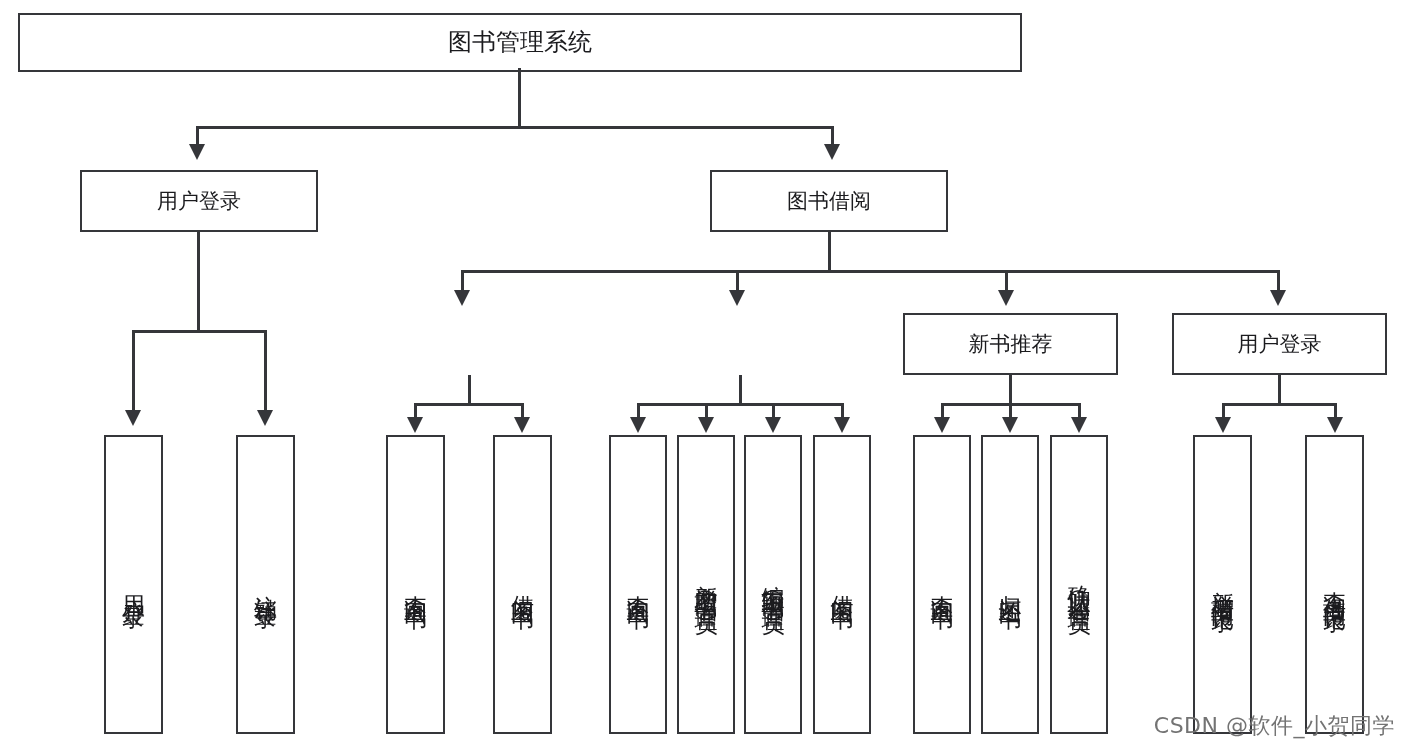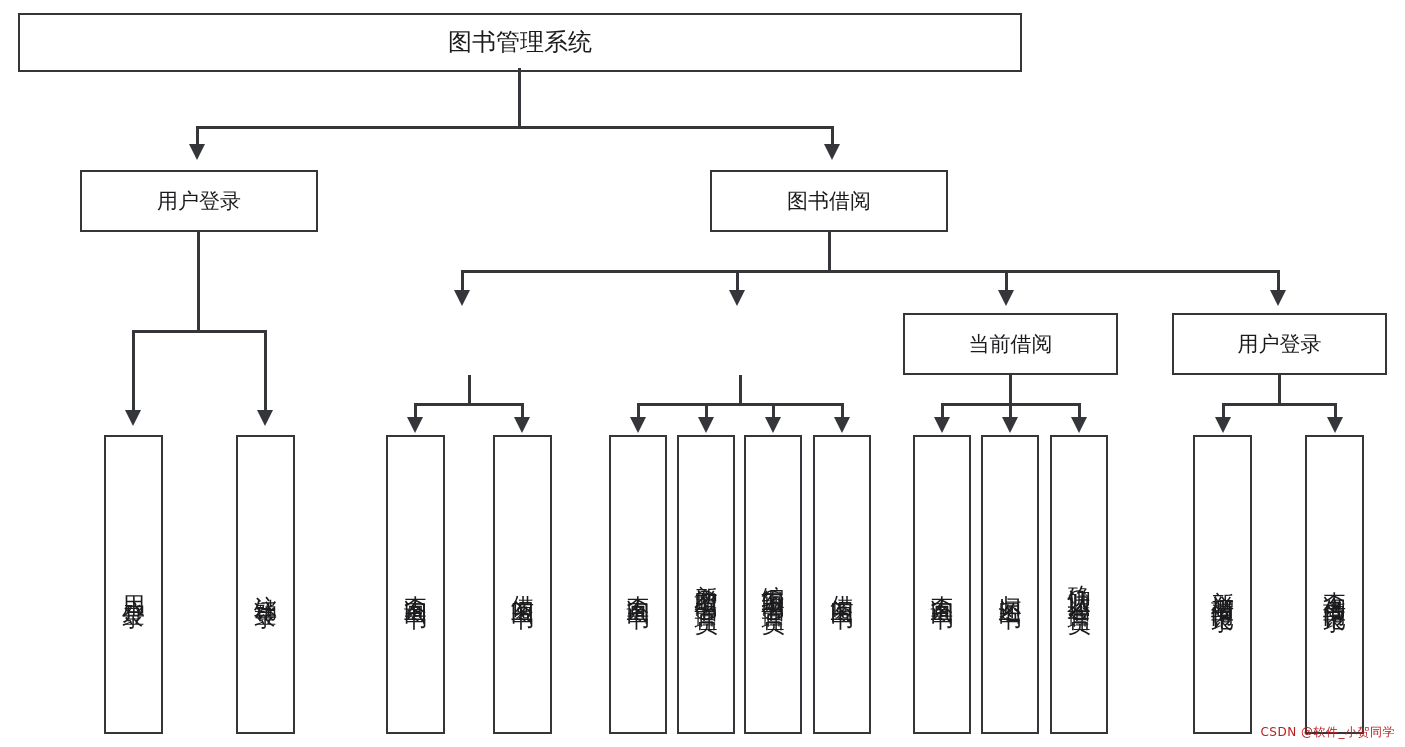--- a/index.html
+++ b/index.html
@@ -65,22 +65,22 @@
     width:0;height:0;
     border-left:8px solid transparent;
     border-right:8px solid transparent;
     border-top:16px solid #35363a;
   }
   
   #watermark{
     position:absolute;
     right:10px;
     bottom:6px;
-    font-size:12px;
-    color:#b91c1c;
+    font-size:22px;
+    color:#737373;
     letter-spacing:.5px;
     white-space:nowrap;
     user-select:none;
   }
 </style>
 </head>
 <body>
 
 <div id="canvas">
 
@@ -117,21 +117,21 @@
   <div class="vline" style="left:461px;top:270px;width:3px;height:22px;"></div>
   <div class="arrow" style="left:454px;top:290px;"></div>
   <div class="vline" style="left:736px;top:270px;width:3px;height:22px;"></div>
   <div class="arrow" style="left:729px;top:290px;"></div>
   <div class="vline" style="left:1005px;top:270px;width:3px;height:22px;"></div>
   <div class="arrow" style="left:998px;top:290px;"></div>
   <div class="vline" style="left:1277px;top:270px;width:3px;height:22px;"></div>
   <div class="arrow" style="left:1270px;top:290px;"></div>
 
   <div class="node lvl2" style="left:903px;top:313px;width:215px;height:62px;">
-    <span>当前借阅</span>
+    <span>新书推荐</span>
   </div>
   <div class="node lvl2" style="left:1172px;top:313px;width:215px;height:62px;">
     <span>用户登录</span>
   </div>
 
   <div class="vline" style="left:468px;top:375px;width:3px;height:30px;"></div>
   <div class="hline" style="left:414px;top:403px;width:110px;height:3px;"></div>
   <div class="vline" style="left:414px;top:403px;width:3px;height:16px;"></div>
   <div class="arrow" style="left:407px;top:417px;"></div>
   <div class="vline" style="left:521px;top:403px;width:3px;height:16px;"></div>

